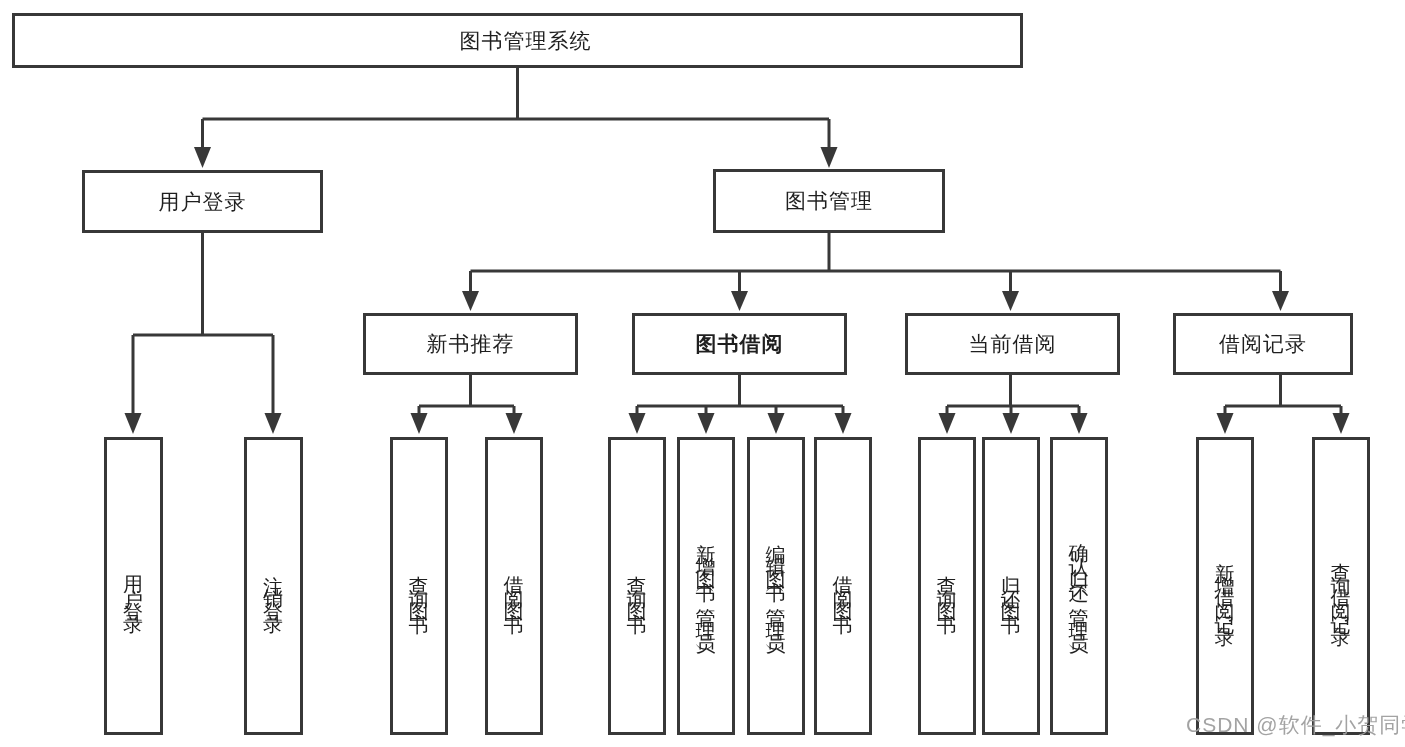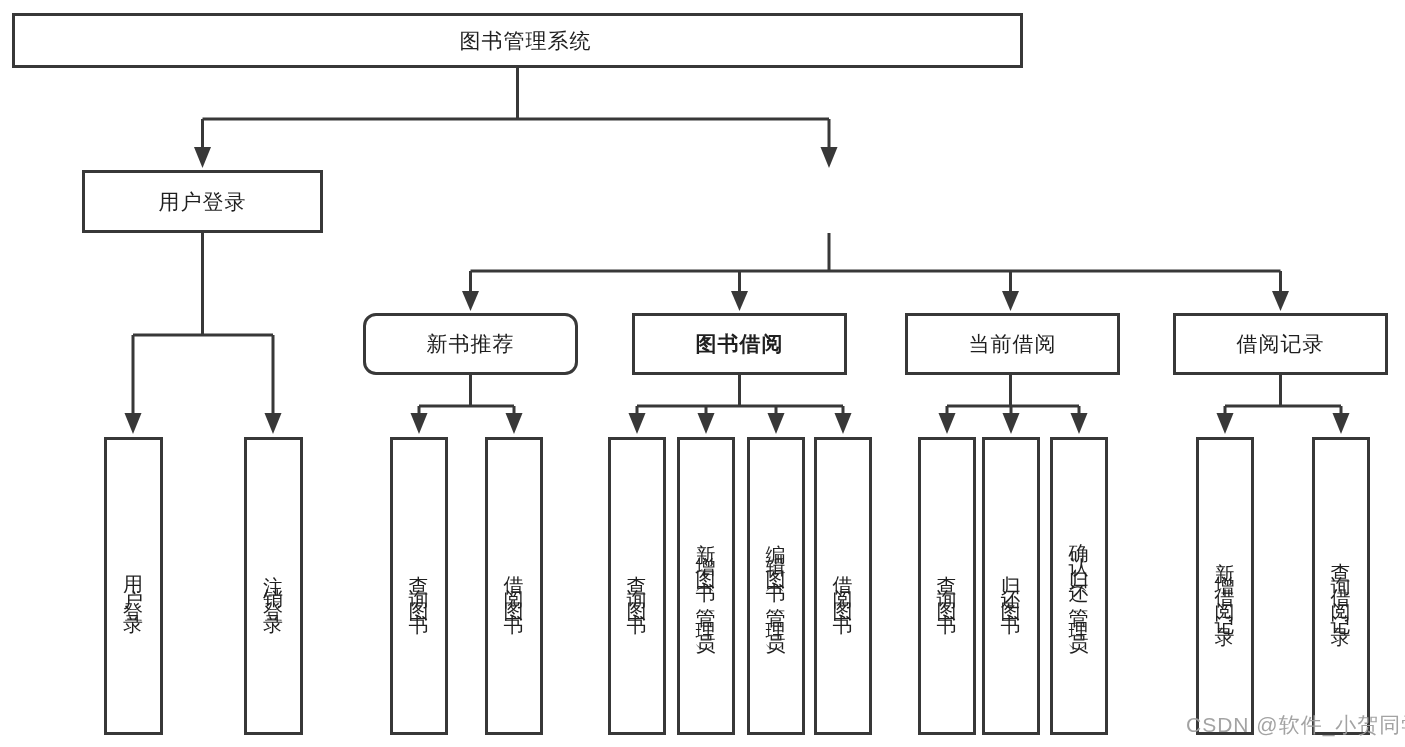--- a/index.html
+++ b/index.html
@@ -70,25 +70,26 @@
       <polygon points="1070.5,413 1087.5,413 1079,434"></polygon>
 
       <polygon points="1216.5,413 1233.5,413 1225,434"></polygon>
       <polygon points="1332.5,413 1349.5,413 1341,434"></polygon>
     </g>
   </svg>
 
   <div class="box hbox" style="left:12px;top:13px;width:1011px;height:55px;padding-left:16px;">图书管理系统</div>
 
   <div class="box hbox" style="left:82px;top:170px;width:241px;height:63px;">用户登录</div>
+  <div class="box hbox" style="left:713px;top:169px;width:232px;height:64px;">图书管理</div>
 
-  <div class="box hbox" style="left:363px;top:313px;width:215px;height:62px;border-radius:13px;">新书推荐</div>
+  <div class="box hbox" style="left:363px;top:313px;width:215px;height:62px;">新书推荐</div>
   <div class="box hbox" style="left:632px;top:313px;width:215px;height:62px;font-weight:bold;">图书借阅</div>
   <div class="box hbox" style="left:905px;top:313px;width:215px;height:62px;">当前借阅</div>
-  <div class="box hbox" style="left:1173px;top:313px;width:215px;height:62px;">借阅记录</div>
+  <div class="box hbox" style="left:1173px;top:313px;width:180px;height:62px;">借阅记录</div>
 
   <div class="box leaf" style="left:104px;top:437px;width:59px;height:298px;">用户登录</div>
   <div class="box leaf" style="left:244px;top:437px;width:59px;height:298px;">注销登录</div>
 
   <div class="box leaf" style="left:390px;top:437px;width:58px;height:298px;">查询图书</div>
   <div class="box leaf" style="left:485px;top:437px;width:58px;height:298px;">借阅图书</div>
 
   <div class="box leaf" style="left:608px;top:437px;width:58px;height:298px;">查询图书</div>
   <div class="box leaf" style="left:677px;top:437px;width:58px;height:298px;">新增图书（管理员）</div>
   <div class="box leaf" style="left:747px;top:437px;width:58px;height:298px;">编辑图书（管理员）</div>

